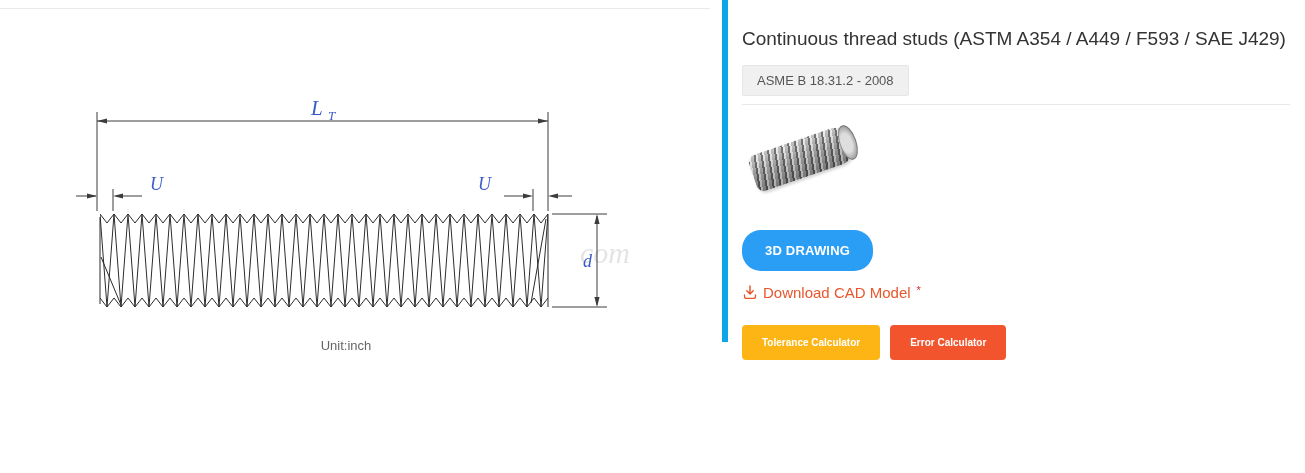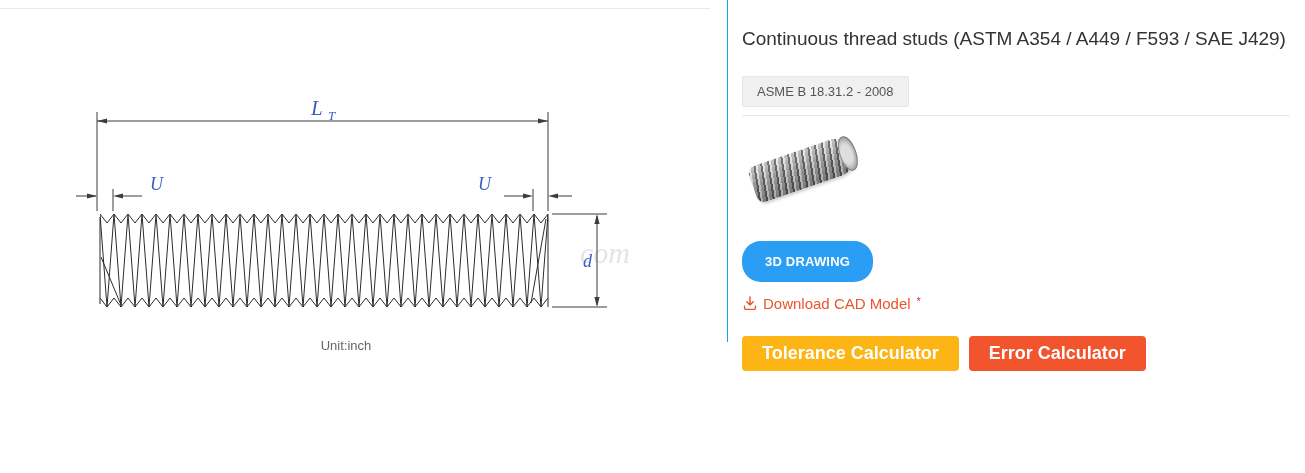--- a/index.html
+++ b/index.html
@@ -18,29 +18,29 @@
   .dim-arrow { fill:#3c3c3c; stroke:none; }
   .thread-stroke { stroke:#2b2b2b; stroke-width:1; fill:none; }
   .dim-label { font:italic 18px "Liberation Serif", serif; fill:#3a5bc7; }
   .dim-label-lg { font:italic 21px "Liberation Serif", serif; fill:#3a5bc7; }
   .dim-label-sub { font:italic 13px "Liberation Serif", serif; fill:#3a5bc7; }
   .unit-text { font:13px "Liberation Sans", sans-serif; fill:#666; }
   .wm { font:italic 30px "Liberation Serif", serif; fill:#e4e4e4; }
 
   
   .right-panel {
-    flex:1; height:342px; border-left:1px solid #0ea5e9;
+    flex:1; height:342px; border-left:6px solid #0ea5e9;
     padding:26px 15px 0 14px;
   }
   .title {
     font-size:19px; font-weight:500; line-height:26px; color:#333;
     max-width:548px;
   }
   .badge {
-    display:inline-block; margin-top:24px; padding:7px 14px;
+    display:inline-block; margin-top:13px; padding:7px 14px;
     background:#f0f0f0; border:1px solid #e6e6e6; border-radius:2px;
     font-size:13px; color:#555;
   }
   .divider { margin-top:8px; border-top:1px solid #e8e8e8; width:548px; }
   .display-label { margin-top:23px; font-size:15px; color:#222; }
 
   .thumb-wrap { margin-top:14px; width:140px; height:86px; position:relative; cursor:pointer; }
   .stud-3d {
     position:absolute; left:8px; top:20px;
     width:106px; height:38px;
@@ -71,21 +71,21 @@
   .download-row { margin-top:13px; }
   .download-link {
     display:inline-flex; align-items:flex-start; gap:5px;
     color:#e8572c; font-size:15px; text-decoration:none; cursor:pointer;
   }
   .download-link sup { color:#e02b2b; font-size:11px; margin-left:1px; }
   .actions { margin-top:21px; display:flex; gap:10px; }
   .btn-action {
     border:none; cursor:pointer; color:#fff;
     font-family:"Liberation Sans", sans-serif;
-    font-size:18px; font-weight:600;
+    font-size:10px; font-weight:600;
     height:35px; padding:0 20px; border-radius:4px;
     display:inline-flex; align-items:center;
   }
   .btn-yellow { background:#fcb514; }
   .btn-teal   { background:#2ab795; }
   .btn-red    { background:#f2542d; }
 </style>
 </head>
 <body>
 

